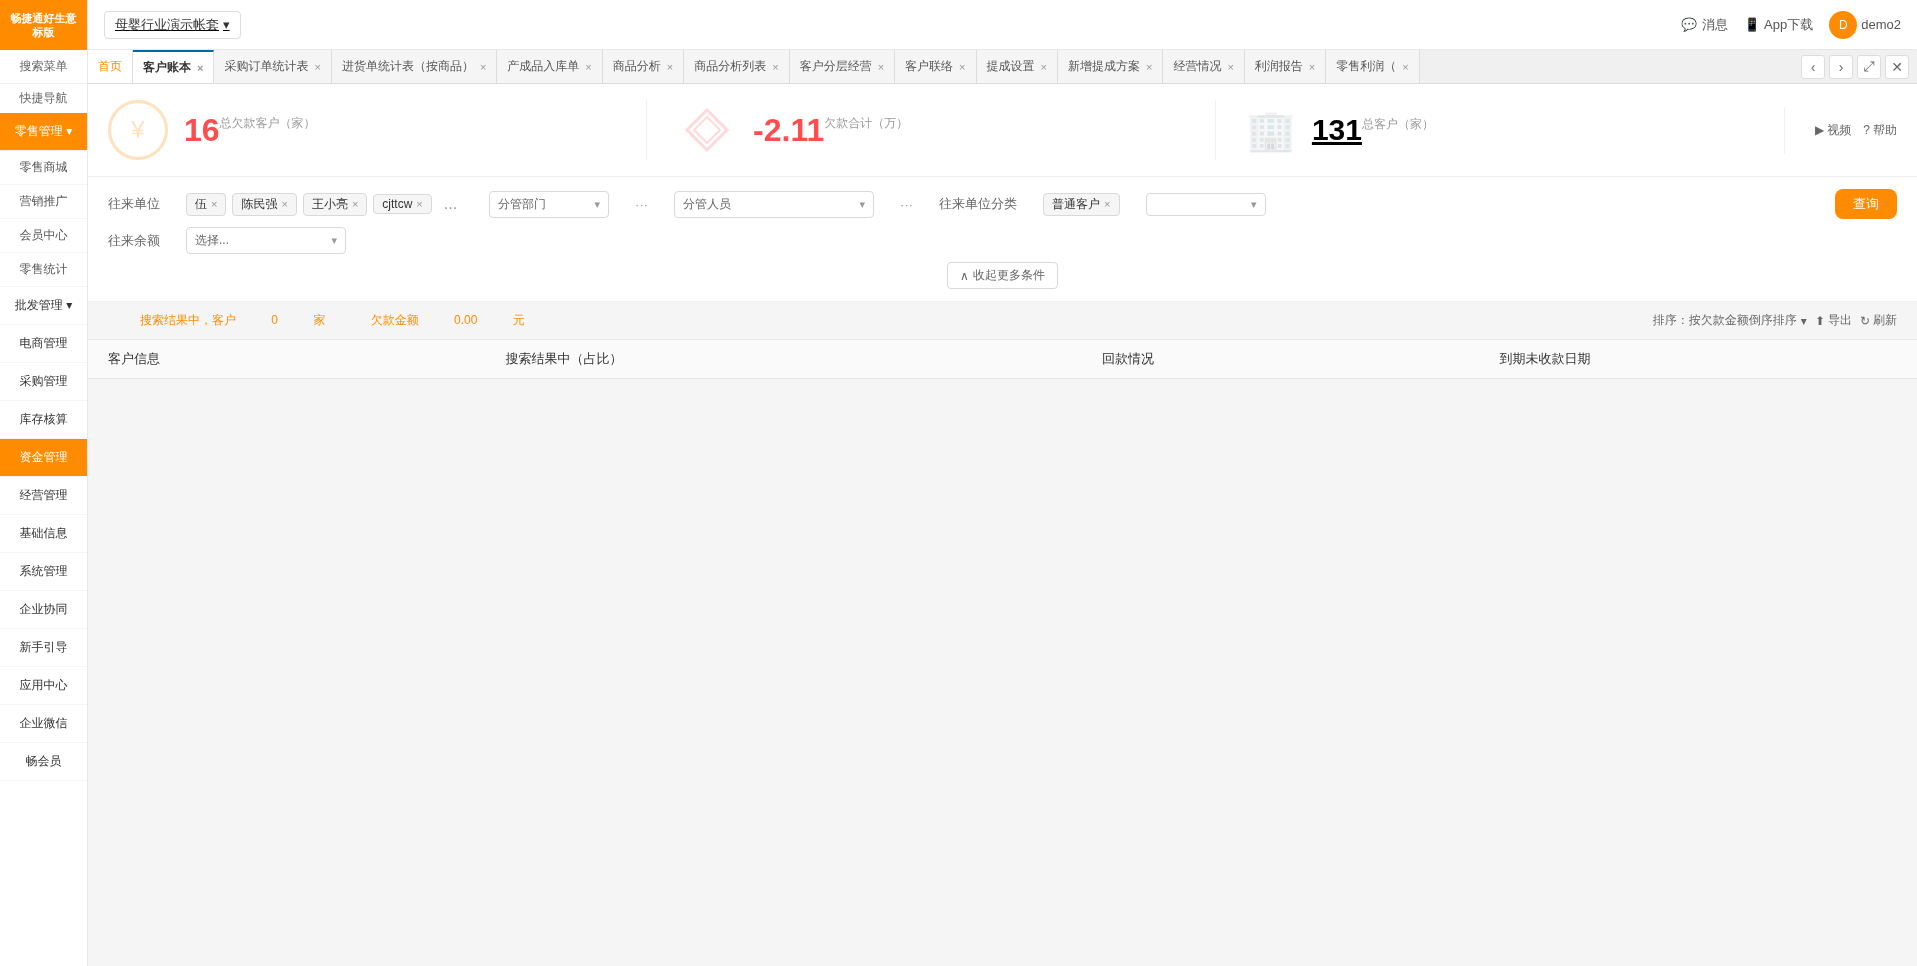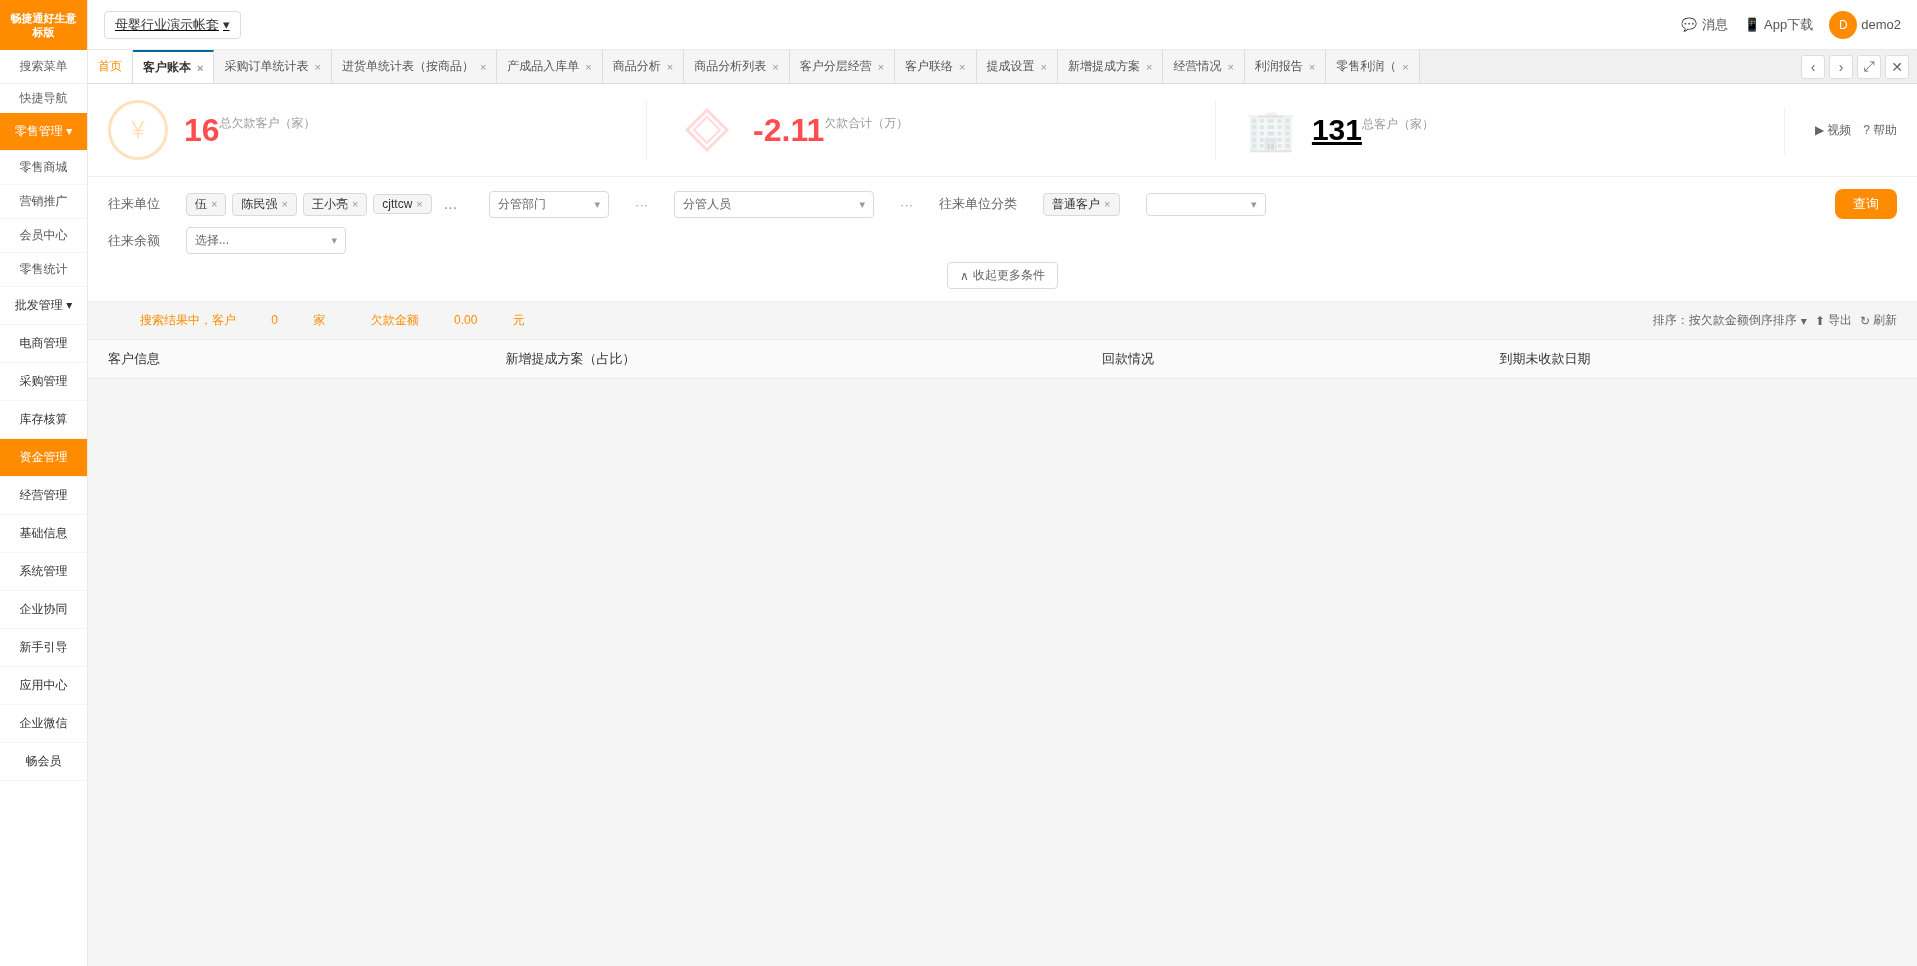--- a/index.html
+++ b/index.html
@@ -334,20 +334,20 @@
         <div class="action-btn">
           <span>↻</span>
           <span>刷新</span>
         </div>
       </div>
     </div>
 
     <div class="table-container">
       <div class="table-header">
         <div class="col-customer">客户信息</div>
-        <div class="col-debt">新增提成方案（占比）</div>
+        <div class="col-debt">搜索结果中（占比）</div>
         <div class="col-repayment">回款情况</div>
         <div class="col-date">到期未收款日期</div>
       </div>
 
     </div>
   </div>
 </div>
 
 </body></html>

